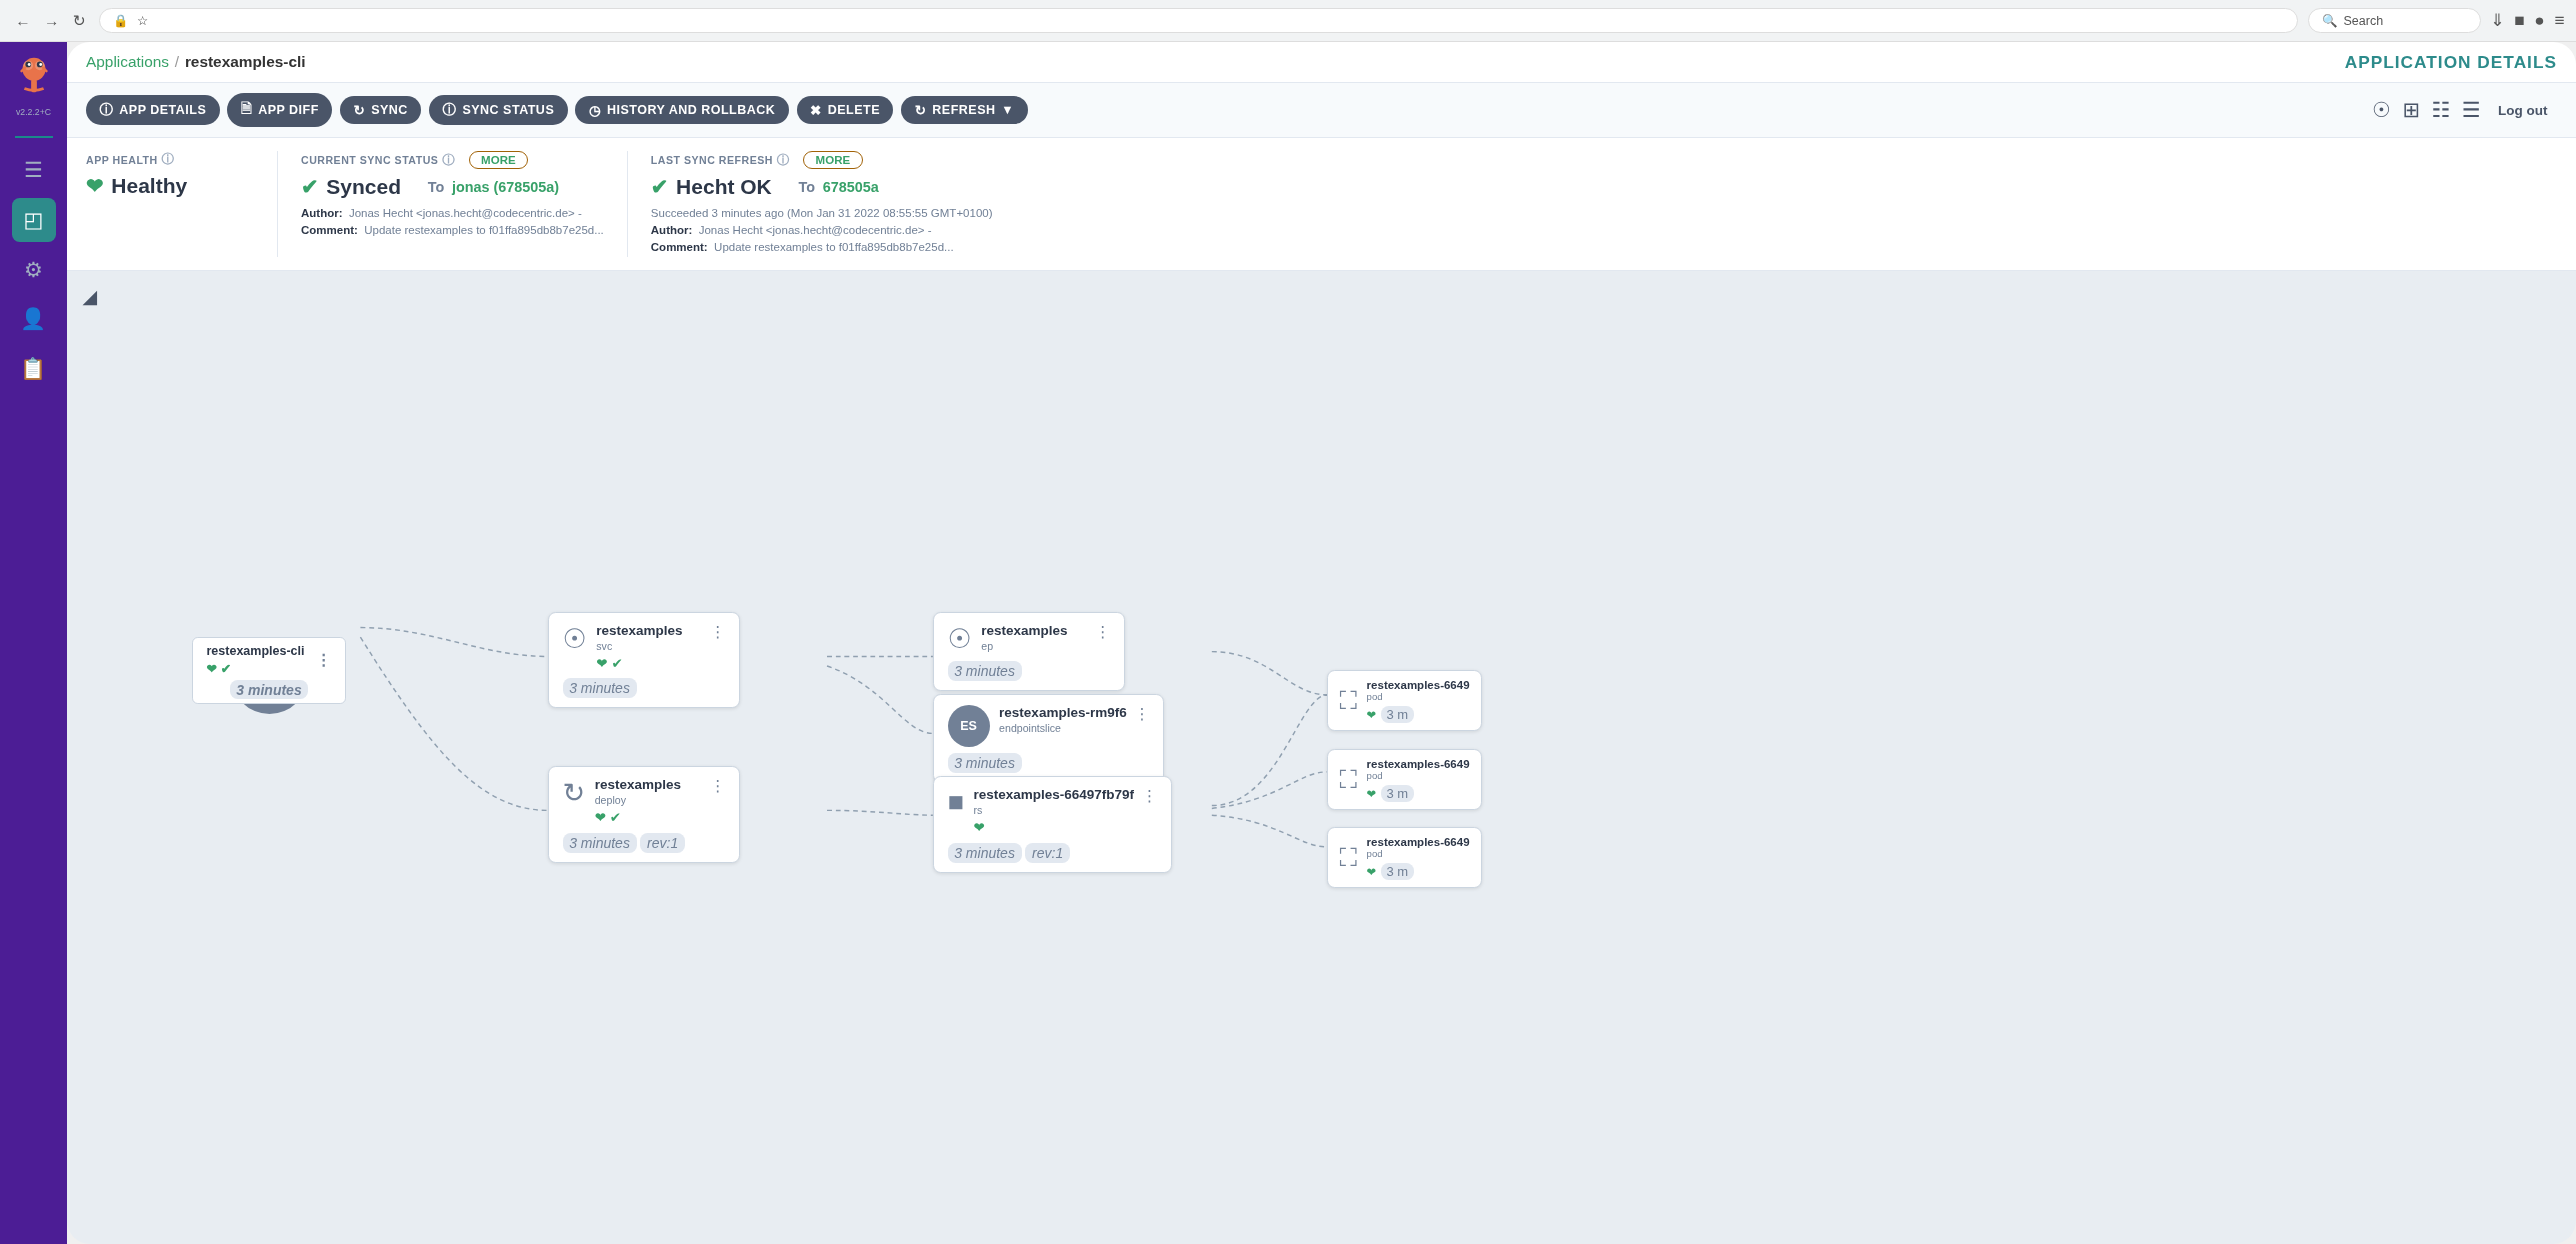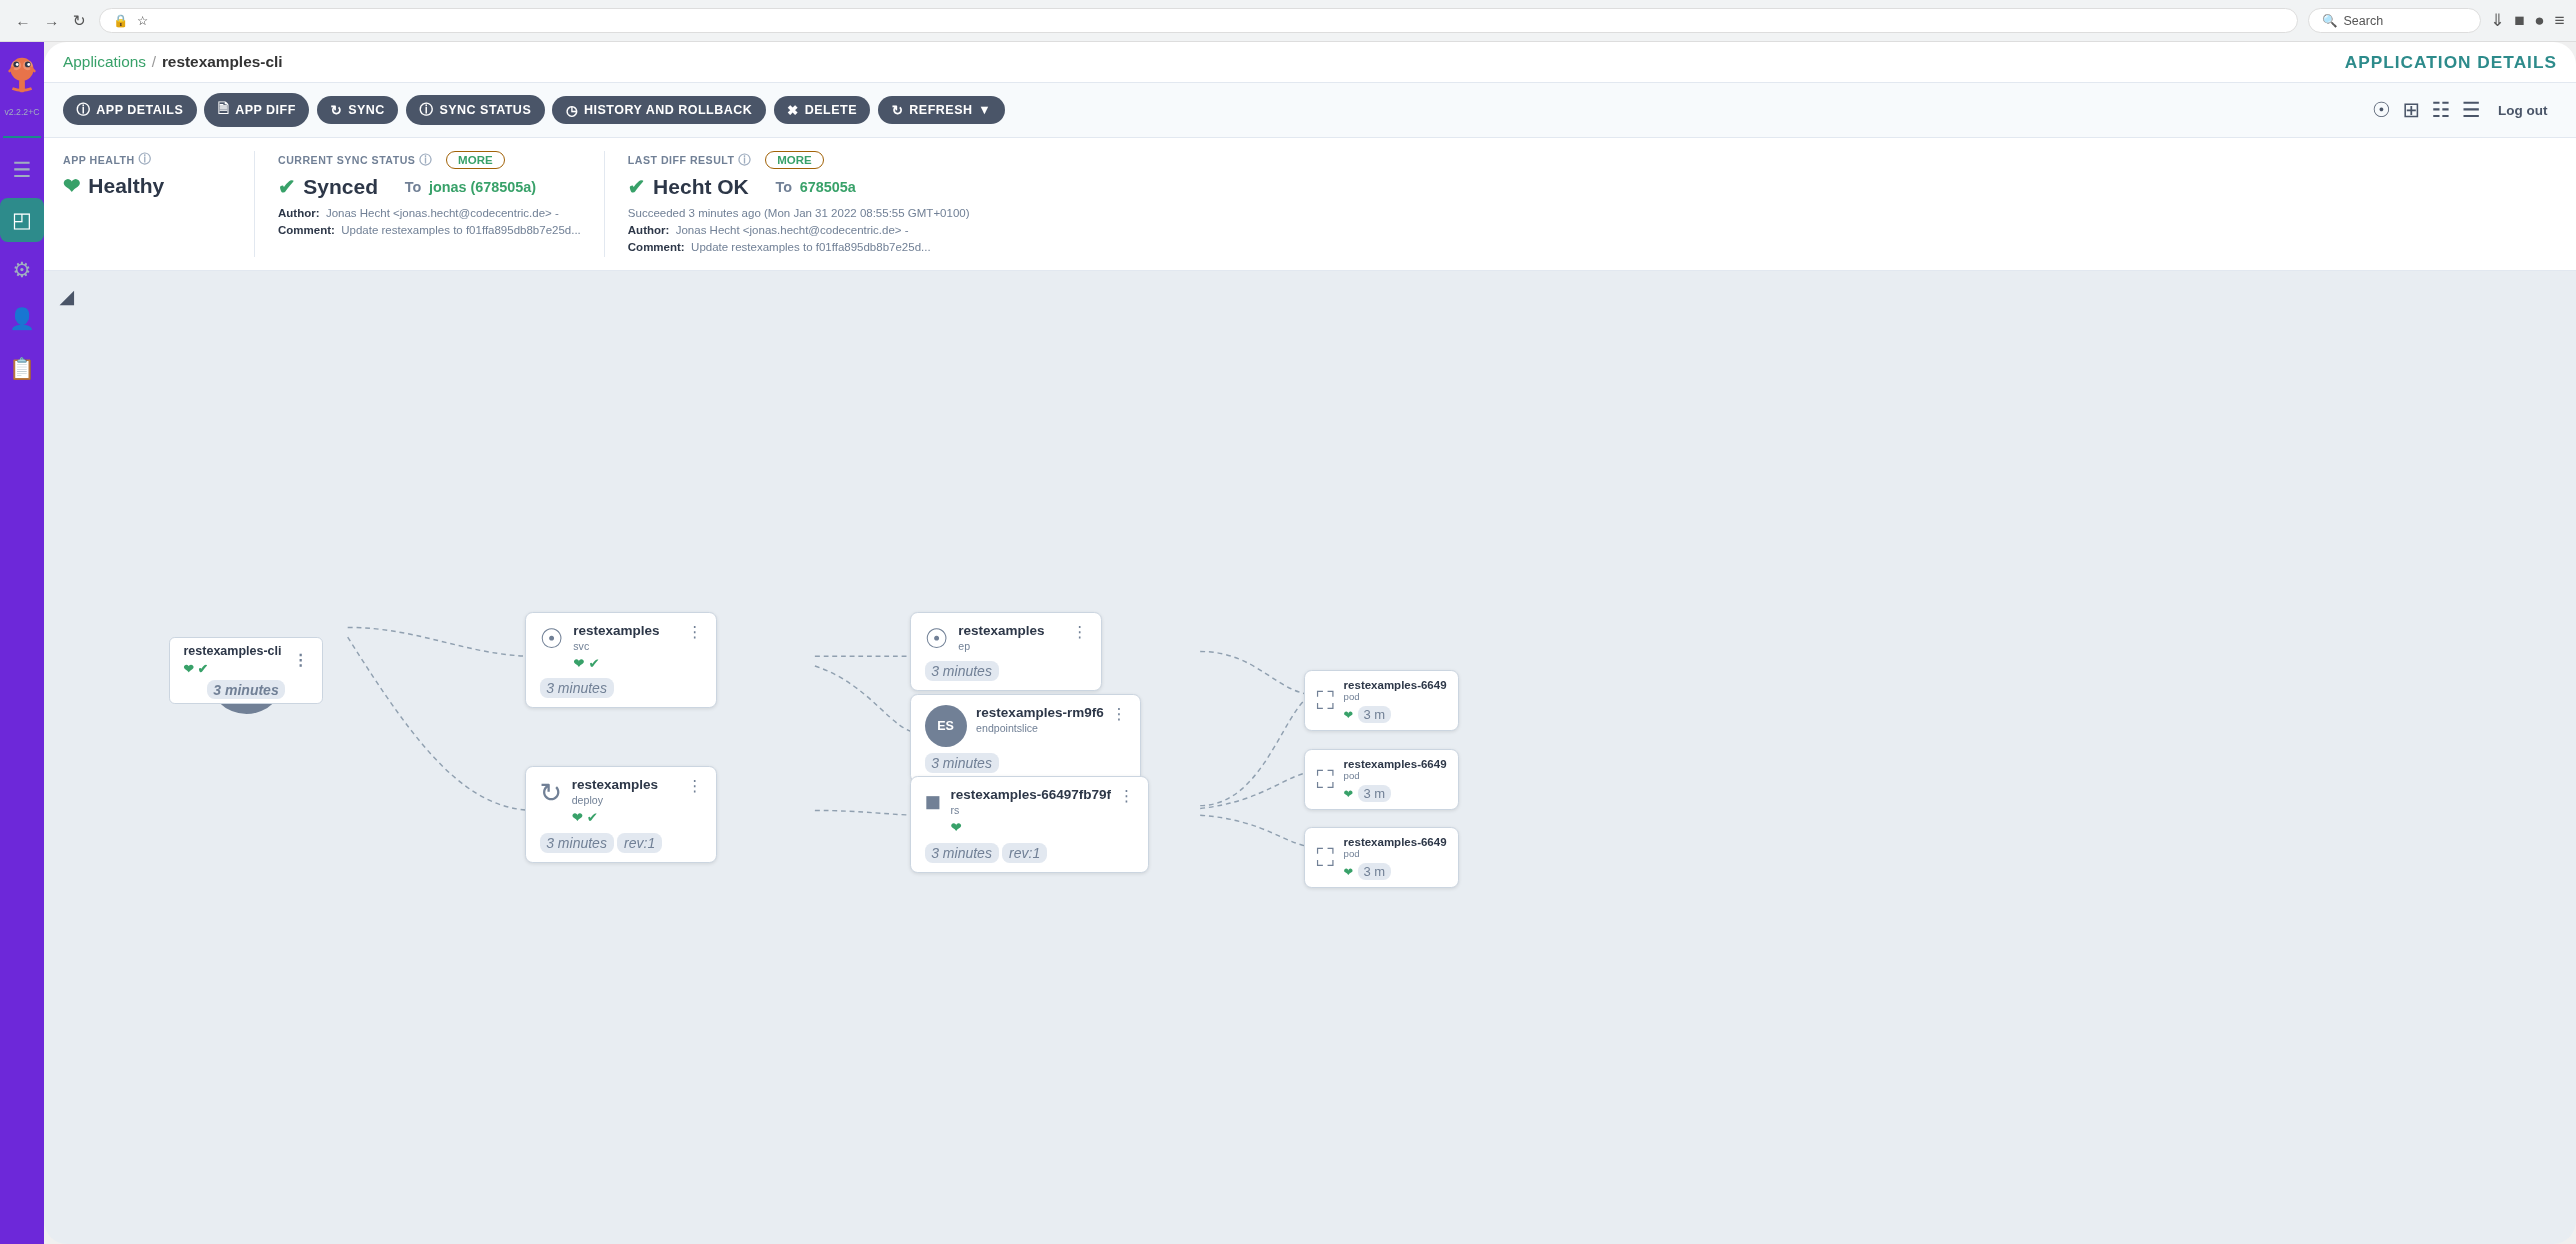--- a/index.html
+++ b/index.html
@@ -43,22 +43,22 @@
       min-width: 173px;
     }
     .browser-icons { display: flex; gap: 9.6px; align-items: center; }
     .browser-icon { font-size: 17.3px; color: #555; cursor: pointer; }
 
     
     .app-wrapper { display: flex; height: calc(100vh - 42px); }
 
     
     .sidebar {
-      width: 44px;
-      background: #6d28d9;
+      width: 67px;
+      background: #4c1d95;
       display: flex;
       flex-direction: column;
       align-items: center;
       padding: 9.6px 0;
       gap: 5.8px;
       flex-shrink: 0;
     }
     .sidebar-version {
       color: #a0aec0;
       font-size: 8.7px;
@@ -448,21 +448,21 @@
         <div class="status-meta">
           <strong>Author:</strong>
           &nbsp;<span>Jonas Hecht &lt;jonas.hecht@codecentric.de&gt; -</span><br>
           <strong>Comment:</strong>
           &nbsp;<span>Update restexamples to f01ffa895db8b7e25d...</span>
         </div>
       </div>
 
       <div class="status-section" style="min-width:327px;">
         <div class="status-label">
-          <span>LAST DIFF RESULT</span>
+          <span>LAST SYNC REFRESH</span>
           <span class="status-label-info">ⓘ</span>
           <button class="more-btn">MORE</button>
         </div>
         <div class="status-value">
           <span class="status-check">✔</span>
           <span>Hecht OK</span>
           <span class="status-to">To</span>
           <a class="status-link">678505a</a>
         </div>
         <div class="status-meta">

